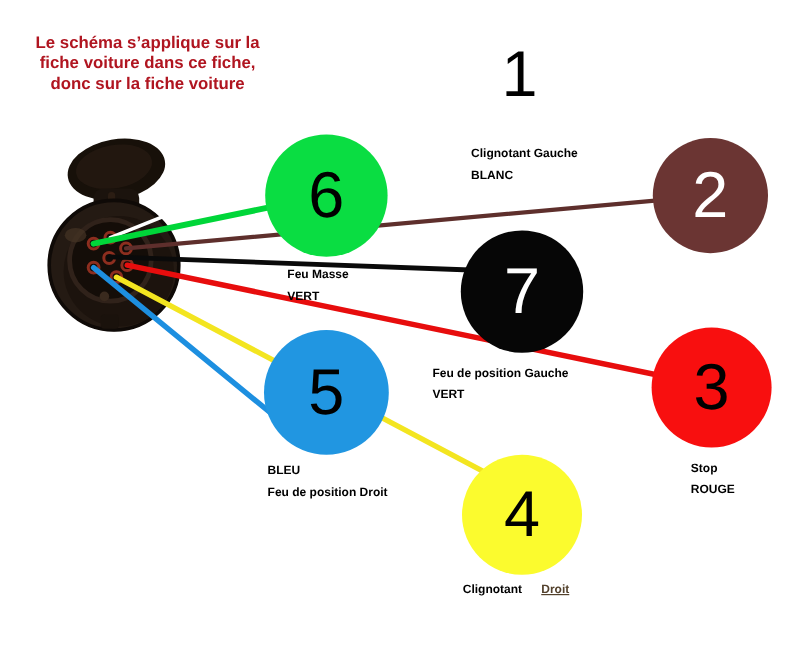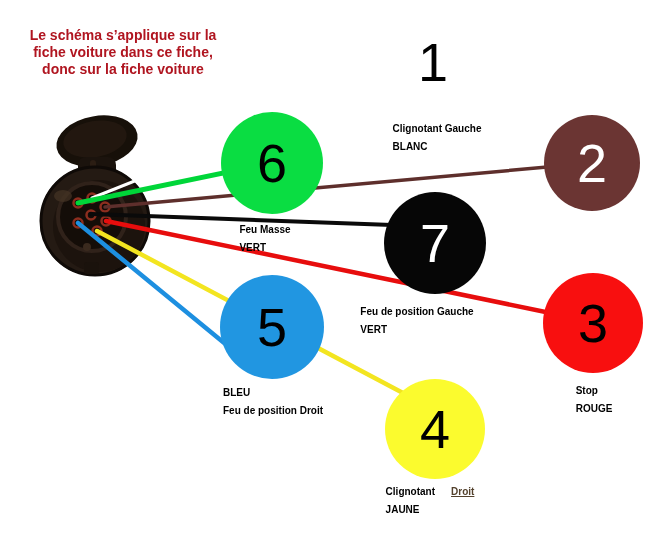--- a/index.html
+++ b/index.html
@@ -117,16 +117,15 @@
     <div>ROUGE</div>
   </div>
   <div class="pin-label" style="left:273px;top:384px;">
     <div>BLEU</div>
     <div>Feu de position Droit</div>
   </div>
   <div class="pin-label" style="left:430px;top:483px;">
     <div>
       <span>Clignotant</span><span class="w2" style="color: rgb(83, 65, 44);">Droit</span>
     </div>
-    <div>JAUNE</div>
   </div>
 
 </div>
 
 </body></html>

